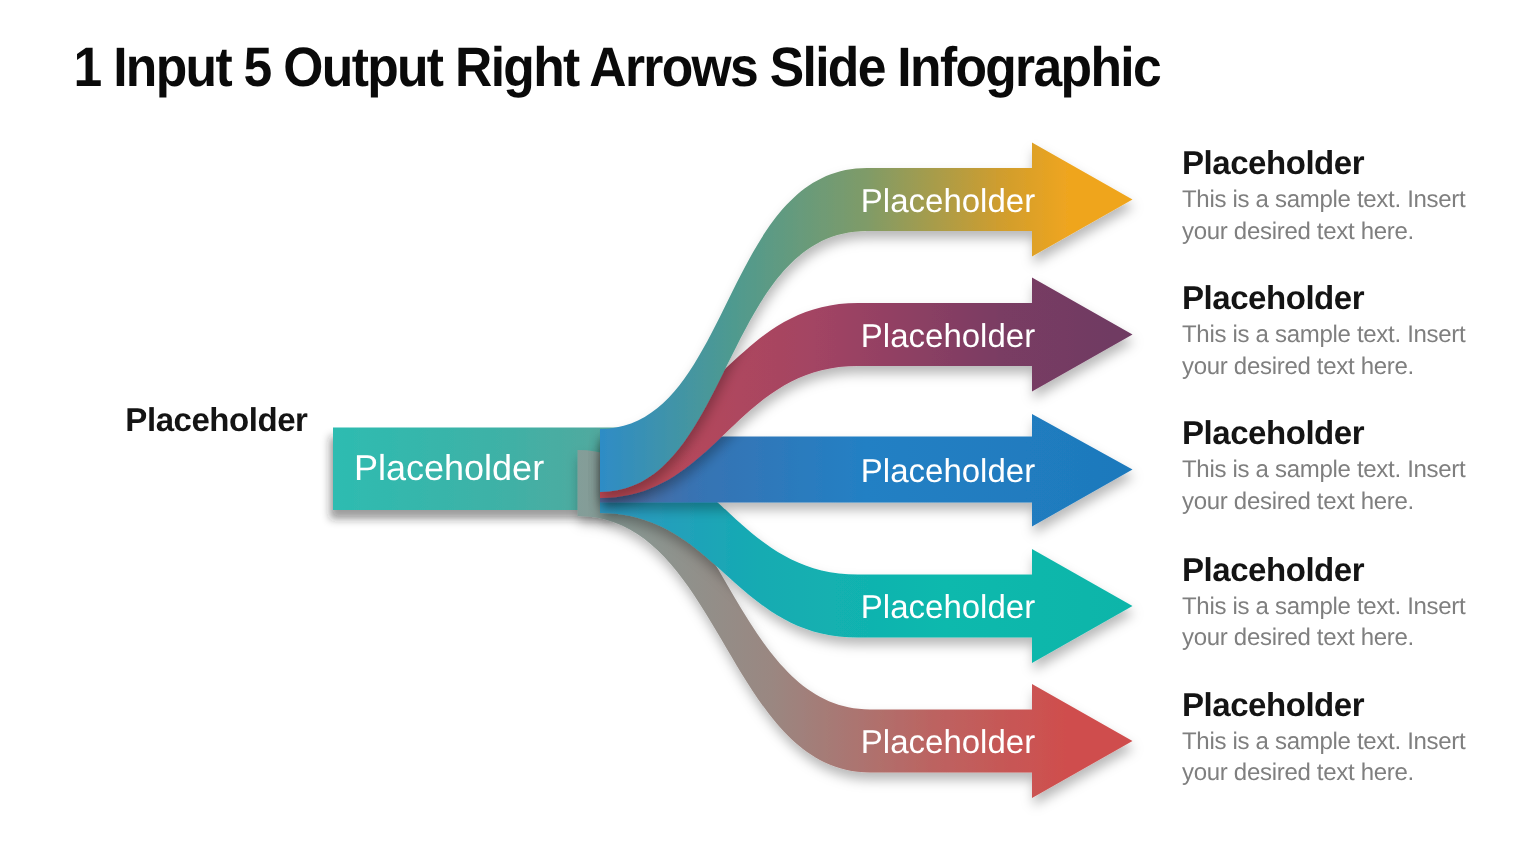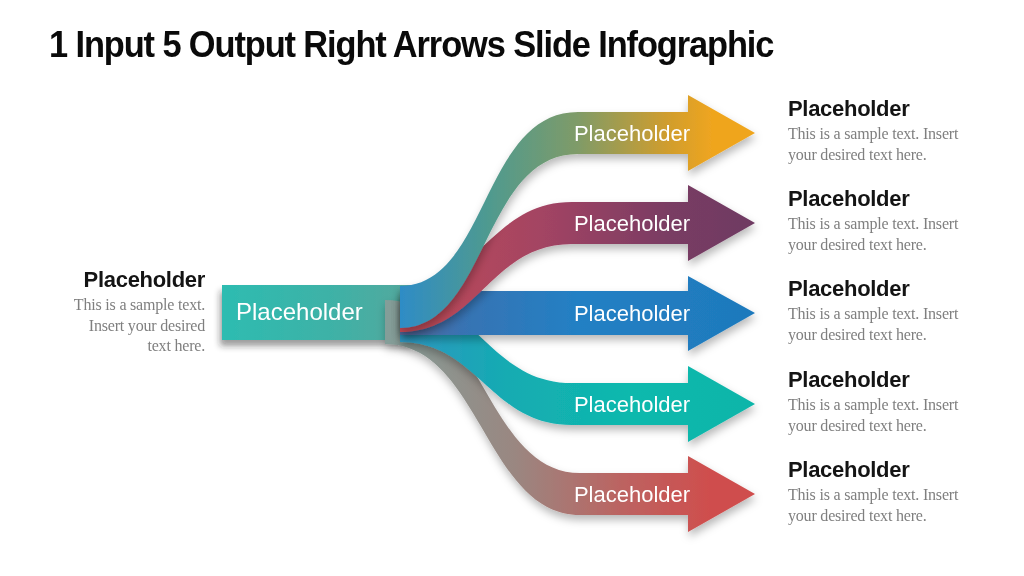--- a/index.html
+++ b/index.html
@@ -20,21 +20,21 @@
     position:absolute;left:40px;top:268px;width:165px;
     text-align:right;
   }
   .out-block{position:absolute;left:788px;width:215px;text-align:left;}
   .block-heading{
     font-size:22px;font-weight:700;color:#141414;
     letter-spacing:-0.3px;margin:0 0 3px 0;line-height:1.1;
   }
   .block-desc{
     font-size:16px;color:#7f7f7f;line-height:1.28;
-    letter-spacing:-0.2px;white-space:pre-line;font-family:Liberation Serif, serif;
+    letter-spacing:-0.2px;white-space:pre-line;
   }
   .arrow-label{
     font-family:"Liberation Sans", sans-serif;
     font-size:22px;fill:#ffffff;
   }
   .band-label{
     font-family:"Liberation Sans", sans-serif;
     font-size:24px;fill:#ffffff;
   }
 </style>
@@ -108,23 +108,20 @@
     <text class="band-label" x="236" y="320">Placeholder</text>
     <text class="arrow-label" x="632" y="141" text-anchor="middle">Placeholder</text>
     <text class="arrow-label" x="632" y="231" text-anchor="middle">Placeholder</text>
     <text class="arrow-label" x="632" y="321" text-anchor="middle">Placeholder</text>
     <text class="arrow-label" x="632" y="412" text-anchor="middle">Placeholder</text>
     <text class="arrow-label" x="632" y="502" text-anchor="middle">Placeholder</text>
   </svg>
 
   <div class="input-block">
     <div class="block-heading">Placeholder</div>
-    <div class="block-desc">This is a sample text.
-Insert your desired
-text here.</div>
   </div>
 
   <div class="out-block" style="top:97px">
     <div class="block-heading">Placeholder</div>
     <div class="block-desc">This is a sample text. Insert
 your desired text here.</div>
   </div>
   <div class="out-block" style="top:187px">
     <div class="block-heading">Placeholder</div>
     <div class="block-desc">This is a sample text. Insert

